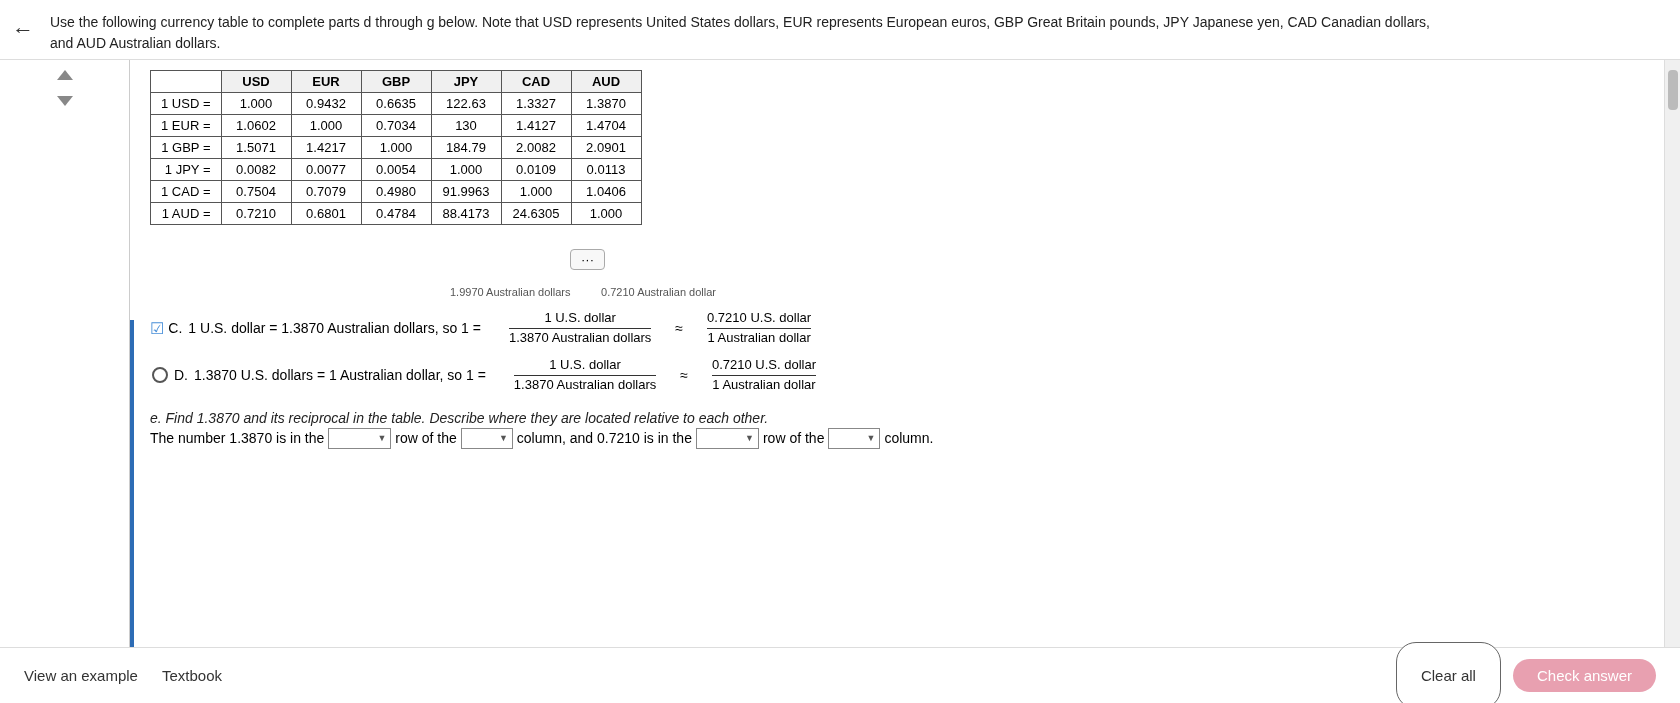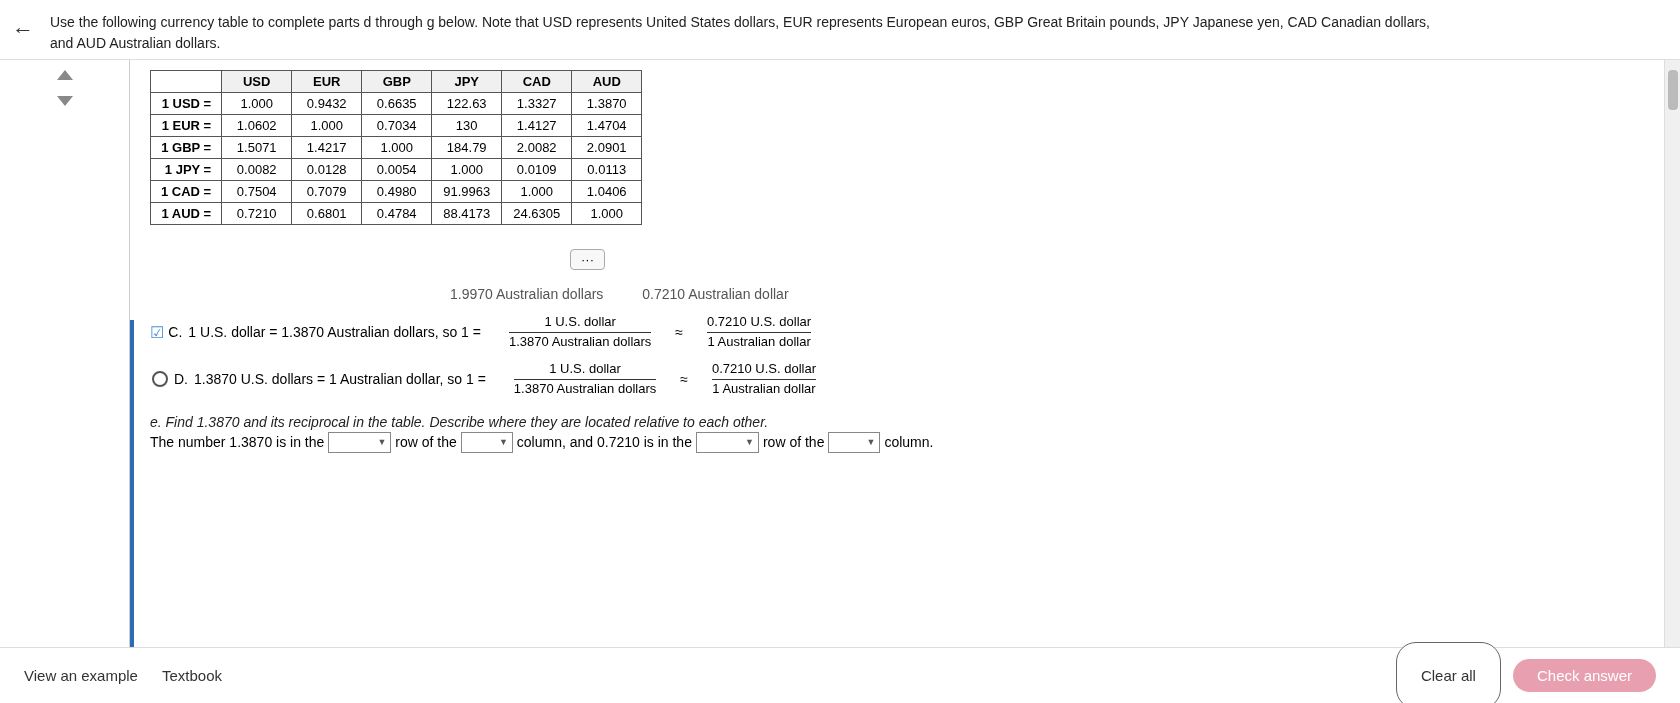--- a/index.html
+++ b/index.html
@@ -89,39 +89,39 @@
       min-width: 70px;
     }
 
     .currency-table th {
       background: #f0f0f0;
       font-weight: bold;
     }
 
     .currency-table td:first-child {
       text-align: right;
-      font-weight: bold;
+      font-weight: normal;
       background: #fff;
     }
 
     .dots-btn {
       display: inline-flex;
       align-items: center;
       justify-content: center;
       border: 1px solid #aaa;
       border-radius: 4px;
       padding: 2px 10px;
       font-size: 13px;
       cursor: pointer;
       background: #f8f8f8;
       margin: 8px 0 8px 400px;
     }
 
     .partial-row {
-      font-size: 14px;
+      font-size: 11px;
       color: #555;
       margin-bottom: 12px;
       margin-left: 300px;
     }
 
     .fraction-block {
       display: inline-flex;
       flex-direction: column;
       align-items: center;
       font-size: 13px;
@@ -343,21 +343,21 @@
             <td>1.5071</td>
             <td>1.4217</td>
             <td>1.000</td>
             <td>184.79</td>
             <td>2.0082</td>
             <td>2.0901</td>
           </tr>
           <tr>
             <td>1 JPY =</td>
             <td>0.0082</td>
-            <td>0.0128</td>
+            <td>0.0077</td>
             <td>0.0054</td>
             <td>1.000</td>
             <td>0.0109</td>
             <td>0.0113</td>
           </tr>
           <tr>
             <td>1 CAD =</td>
             <td>0.7504</td>
             <td>0.7079</td>
             <td>0.4980</td>

